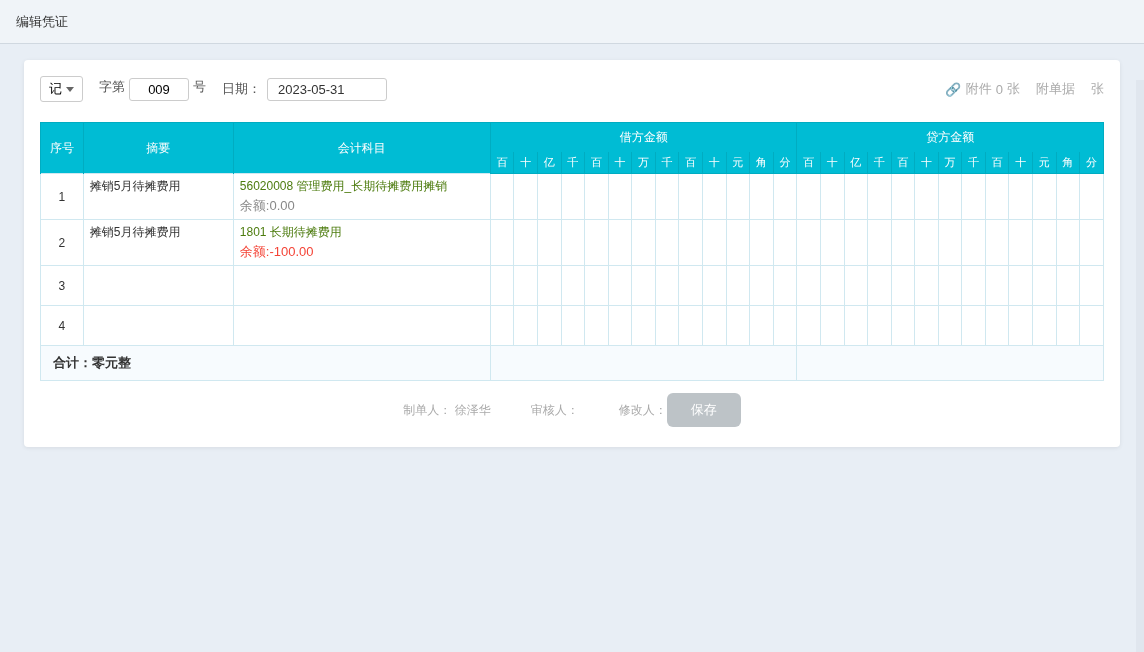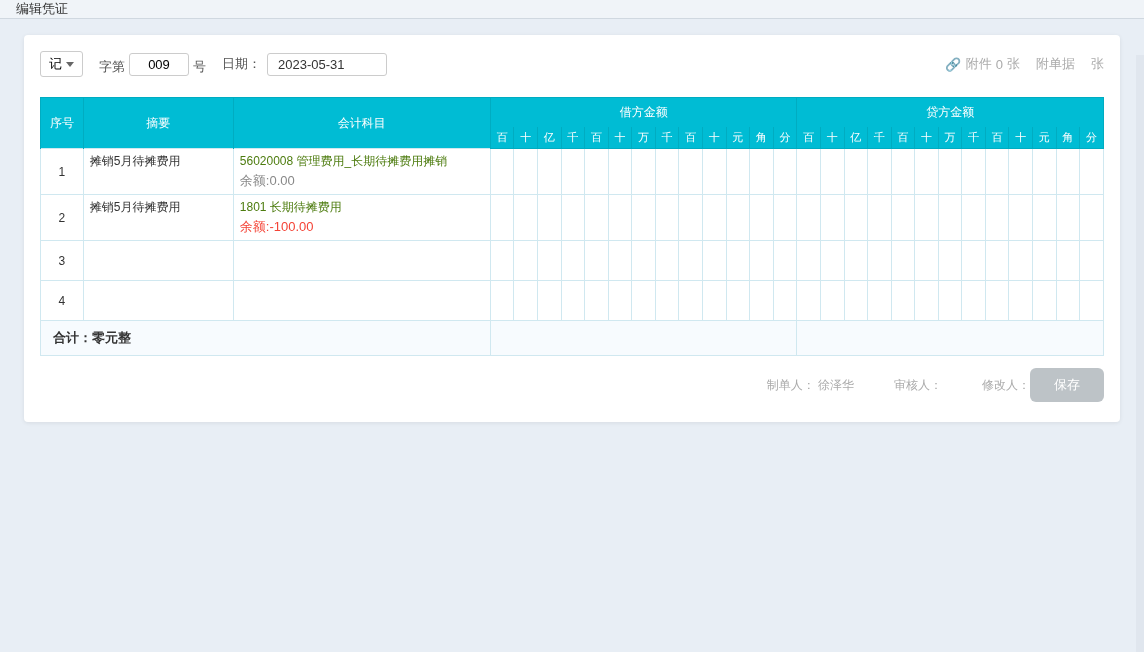--- a/index.html
+++ b/index.html
@@ -11,21 +11,21 @@
       height: 652px;
       overflow: hidden;
     }
 
     .window-titlebar {
       background: #f0f4f8;
       border-bottom: 1px solid #d0d8e0;
       padding: 8px 16px;
       font-size: 13px;
       color: #333;
-      height: 19px;
+      height: 44px;
       display: flex;
       align-items: center;
     }
 
     .main-content {
       padding: 16px 24px;
       height: calc(652px - 36px);
       overflow: hidden;
     }
 
@@ -98,21 +98,21 @@
       width: 0;
       height: 0;
       border-left: 4px solid transparent;
       border-right: 4px solid transparent;
       border-top: 5px solid #666;
       margin-left: 2px;
     }
 
     .zi-di-field {
       display: flex;
-      align-items: flex-end;
+      align-items: flex-start;
       gap: 4px;
     }
 
     .number-input {
       border: 1px solid #ccc;
       border-radius: 3px;
       padding: 3px 8px;
       font-size: 13px;
       width: 60px;
       text-align: center;
@@ -216,21 +216,21 @@
       padding: 8px 12px;
       font-size: 13px;
       font-weight: bold;
       color: #333;
       border: 1px solid #d0e8f0;
     }
 
     .footer-row {
       display: flex;
       align-items: center;
-      justify-content: flex-end;
+      justify-content: center;
       padding-top: 12px;
       padding-bottom: 4px;
     }
 
     .footer-info {
       display: flex;
       gap: 40px;
       color: #aaa;
       font-size: 12px;
     }

